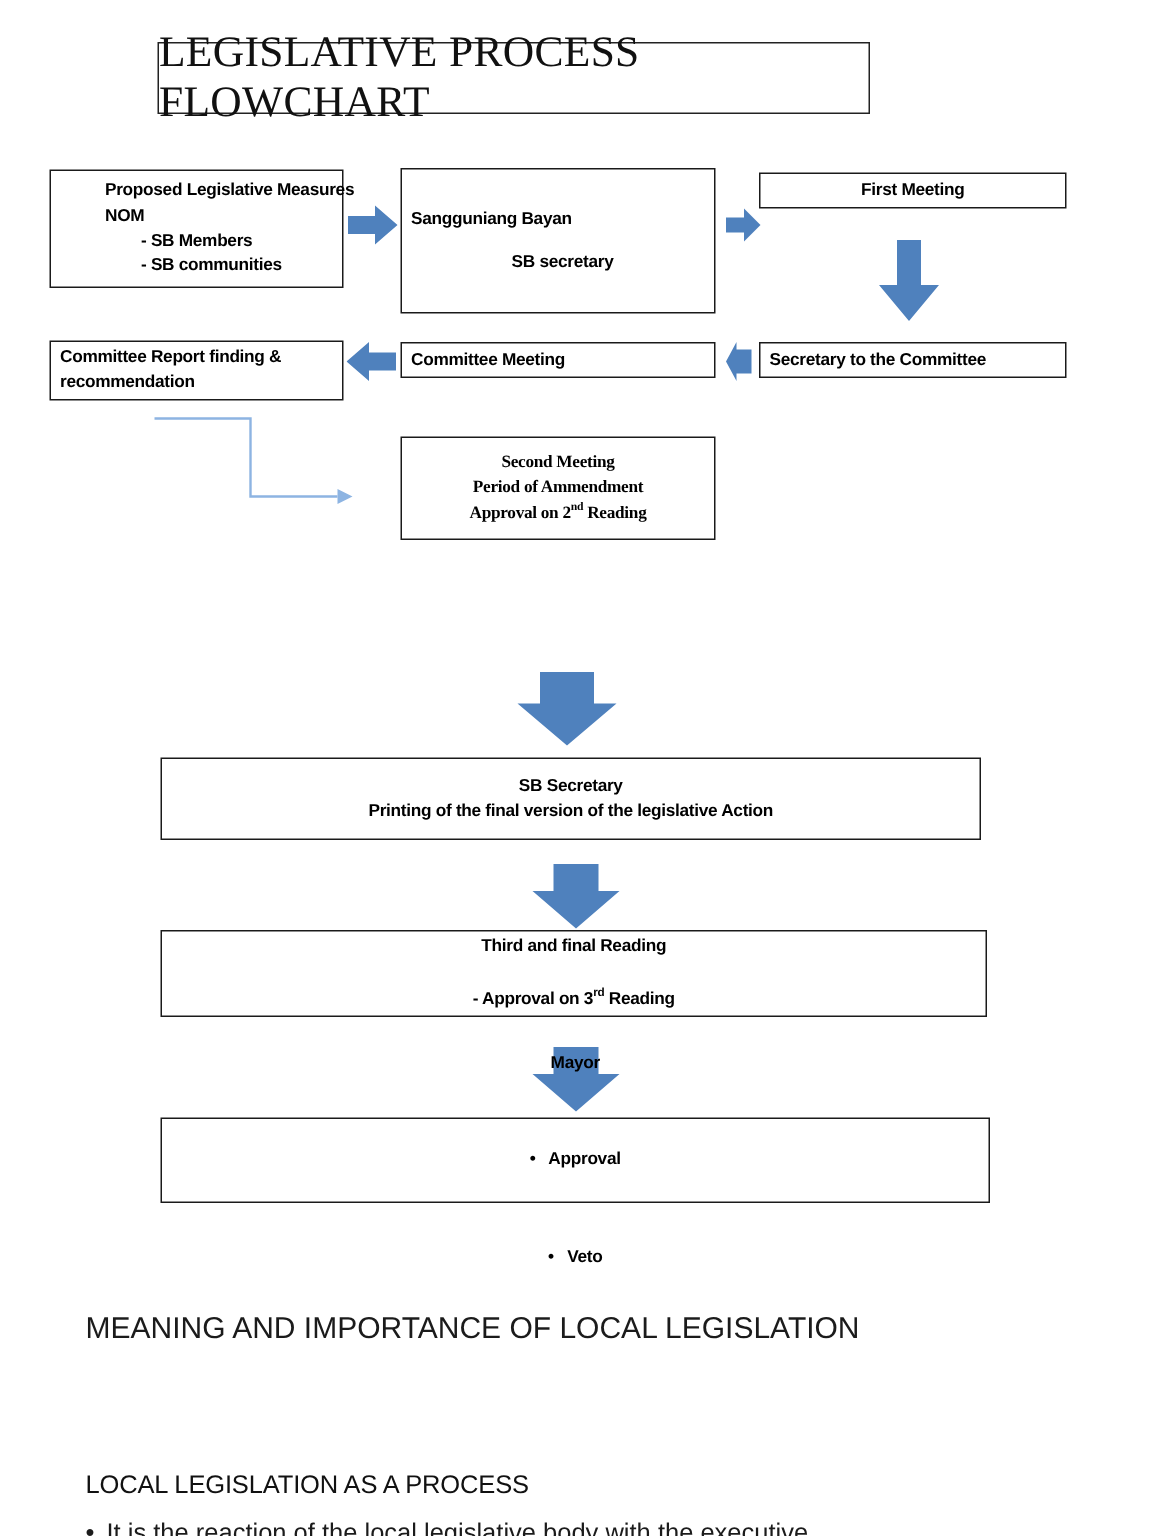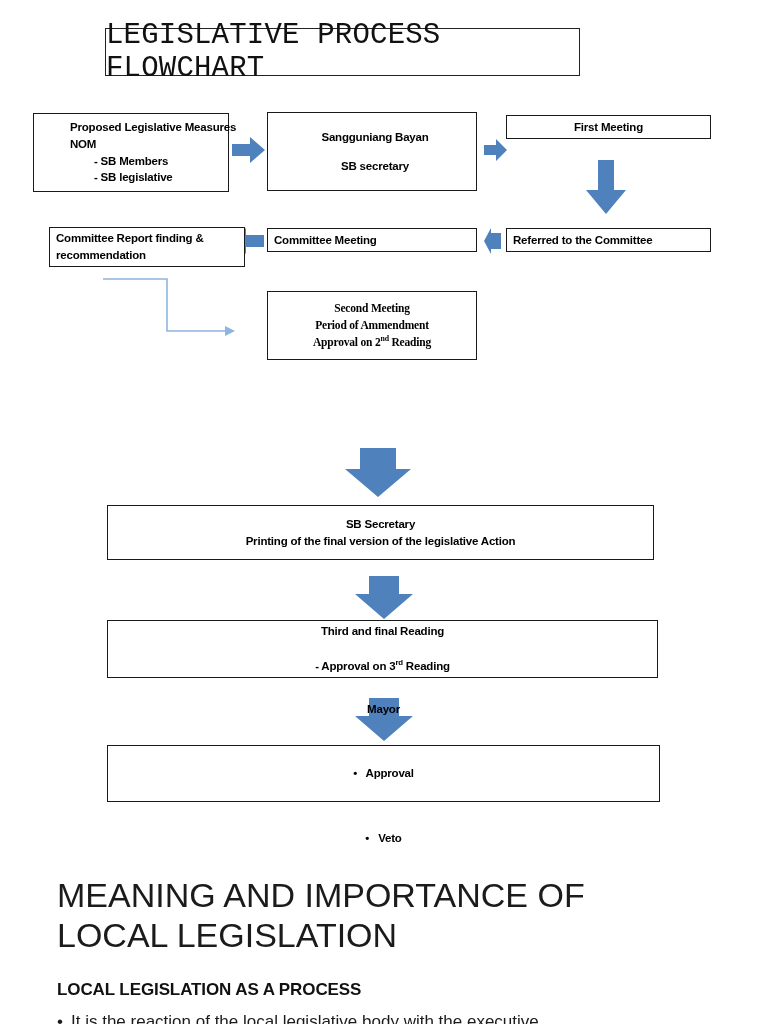--- a/index.html
+++ b/index.html
@@ -52,47 +52,47 @@
     background: #ffffff;
     display: flex;
     align-items: center;
     justify-content: center;
   }
   #title-box .title-text {
     font-size: 29px;
     font-weight: 400;
     letter-spacing: 0.2px;
     color: #111111;
-    font-family: Liberation Mono, monospace;
+    font-family: Liberation Serif, serif;
   }
 
   
   .arrow {
     position: absolute;
     pointer-events: none;
   }
 
   
   #section-heading {
     position: absolute;
     left: 57px;
     top: 875px;
     width: 620px;
-    font-size: 34px;
+    font-size: 20px;
     font-weight: 400;
     line-height: 1.18;
     color: #1b1b1b;
   }
   #subsection-heading {
     position: absolute;
     left: 57px;
     top: 980px;
     width: 650px;
     font-size: 17px;
-    font-weight: bold;
+    font-weight: normal;
     letter-spacing: -0.1px;
     color: #111111;
   }
   #bullet-line {
     position: absolute;
     left: 57px;
     top: 1012px;
     width: 660px;
     font-size: 17px;
     font-weight: 400;
@@ -110,61 +110,61 @@
 <div class="page">
 
   <div id="title-box">
     <span class="title-text">LEGISLATIVE PROCESS FLOWCHART</span>
   </div>
 
   <div class="node lefttext pad-l" style="left:33px; top:113px; width:196px; height:79px;padding-left:36px;">
     <span class="ln">Proposed Legislative Measures</span>
     <span class="ln">NOM</span>
     <span class="ln">        - SB Members</span>
-    <span class="ln">        - SB legislative</span>
+    <span class="ln">        - SB communities</span>
   </div>
 
   <svg class="arrow" style="left:232px; top:135px;" width="34" height="30" viewBox="0 0 34 30">
     <polygon points="0,9 18,9 18,2 33,15 18,28 18,21 0,21" fill="#4F81BD"></polygon>
   </svg>
 
-  <div class="node lefttext pad-l" style="left:267px; top:112px; width:210px; height:79px;align-items:center;">
+  <div class="node lefttext pad-l" style="left:267px; top:112px; width:210px; height:97px;">
     <span class="ln">Sangguniang Bayan</span>
     <span class="ln" style="text-align:center; padding-top:12px;">SB secretary</span>
   </div>
 
   <svg class="arrow" style="left:484px; top:138px;" width="24" height="24" viewBox="0 0 24 24">
     <polygon points="0,7 12,7 12,1 23,12 12,23 12,17 0,17" fill="#4F81BD"></polygon>
   </svg>
 
   <div class="node center" style="left:506px; top:115px; width:205px; height:24px;">
     <span class="ln">First Meeting</span>
   </div>
 
   <svg class="arrow" style="left:585px; top:160px;" width="42" height="55" viewBox="0 0 42 55">
     <polygon points="13,0 29,0 29,30 41,30 21,54 1,30 13,30" fill="#4F81BD"></polygon>
   </svg>
 
   <div class="node lefttext pad-l" style="left:506px; top:228px; width:205px; height:24px;">
-    <span class="ln">Referred to the Committee</span>
+    <span class="ln">Secretary to the Committee</span>
   </div>
 
   <svg class="arrow" style="left:484px; top:228px;" width="18" height="26" viewBox="0 0 18 26">
     <polygon points="17,5 7,5 7,0 0,13 7,26 7,21 17,21" fill="#4F81BD"></polygon>
   </svg>
 
   <div class="node lefttext pad-l" style="left:267px; top:228px; width:210px; height:24px;">
     <span class="ln">Committee Meeting</span>
   </div>
 
   <svg class="arrow" style="left:231px; top:226px;" width="34" height="30" viewBox="0 0 34 30">
     <polygon points="33,9 15,9 15,2 0,15 15,28 15,21 33,21" fill="#4F81BD"></polygon>
   </svg>
 
-  <div class="node lefttext pad-l" style="left:33px; top:227px; width:196px; height:40px;margin-left:16px;">
+  <div class="node lefttext pad-l" style="left:33px; top:227px; width:196px; height:40px;">
     <span class="ln">Committee Report finding &amp;</span>
     <span class="ln">recommendation</span>
   </div>
 
   <svg class="arrow" style="left:95px; top:270px;" width="145" height="75" viewBox="0 0 145 75">
     <polyline points="8,9 72,9 72,61 130,61" fill="none" stroke="#8DB4E2" stroke-width="1.6"></polyline>
     <polygon points="130,56 140,61 130,66" fill="#8DB4E2"></polygon>
   </svg>
 
   <div class="node center" style="left:267px; top:291px; width:210px; height:69px;font-family:Liberation Serif, serif;">

